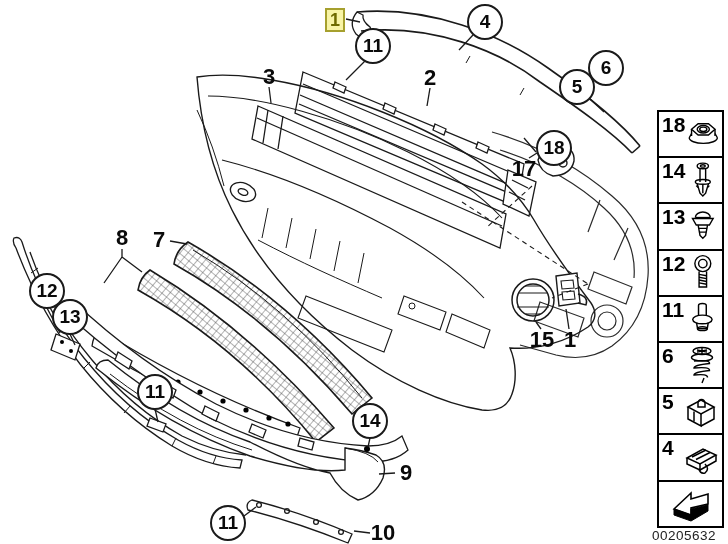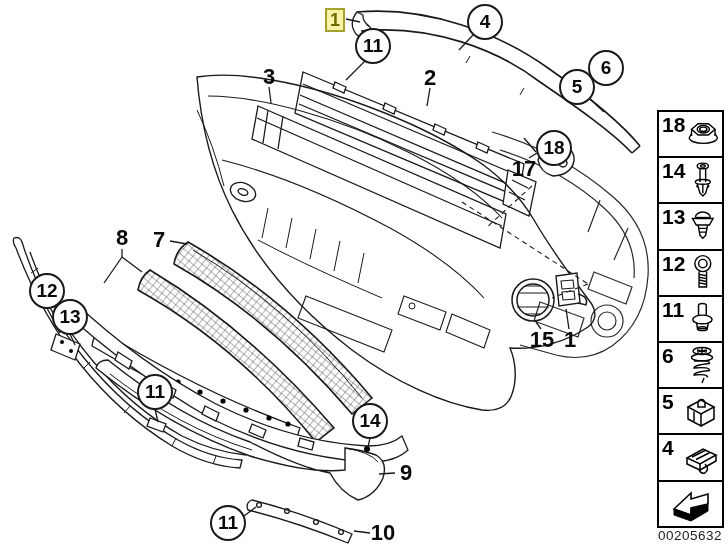--- a/index.html
+++ b/index.html
@@ -37,21 +37,21 @@
     position:relative;
   }
   .legend-cell:last-child{border-bottom:none;}
   .legend-num{
     font-weight:bold;font-size:21px;color:#000;margin:2px 0 0 3px;
     align-self:flex-start;line-height:1;
   }
   .legend-icon{margin-left:auto;margin-right:1px;display:block;}
   .legend-cell.arrow-cell{justify-content:center;}
   .diagram-id{
-    position:absolute;left:652px;top:528px;width:76px;text-align:center;
+    position:absolute;left:652px;top:528px;width:76px;text-align:left;
     font-size:13.5px;letter-spacing:0.5px;color:#222;z-index:4;
   }
 </style>
 </head>
 <body>
 
 <div id="stage">
 
   <svg class="art" width="728" height="544" viewBox="0 0 728 544">
     <defs>

